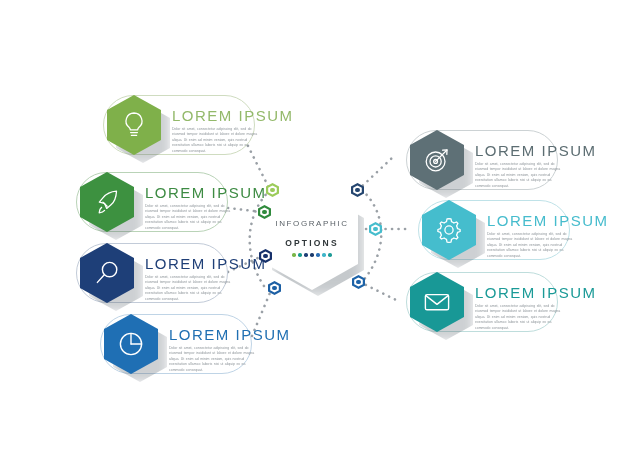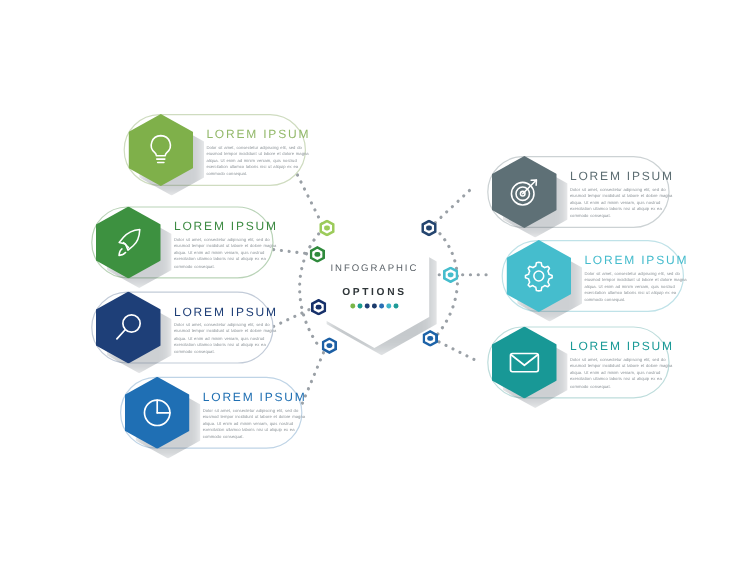--- a/index.html
+++ b/index.html
@@ -30,21 +30,21 @@
     background: #ffffff;
     border: 1px solid #d9dde0;
     display: flex;
     align-items: center;
   }
   .card .pill-text {
     position: absolute;
     top: 11px;
   }
   .card-title {
-    font-size: 10px;
+    font-size: 15px;
     letter-spacing: 1.5px;
     font-weight: 400;
     white-space: nowrap;
     margin-bottom: 3px;
   }
   .card-body {
     font-size: 3.5px;
     line-height: 1.55;
     color: #8d9499;
     width: 92px;

